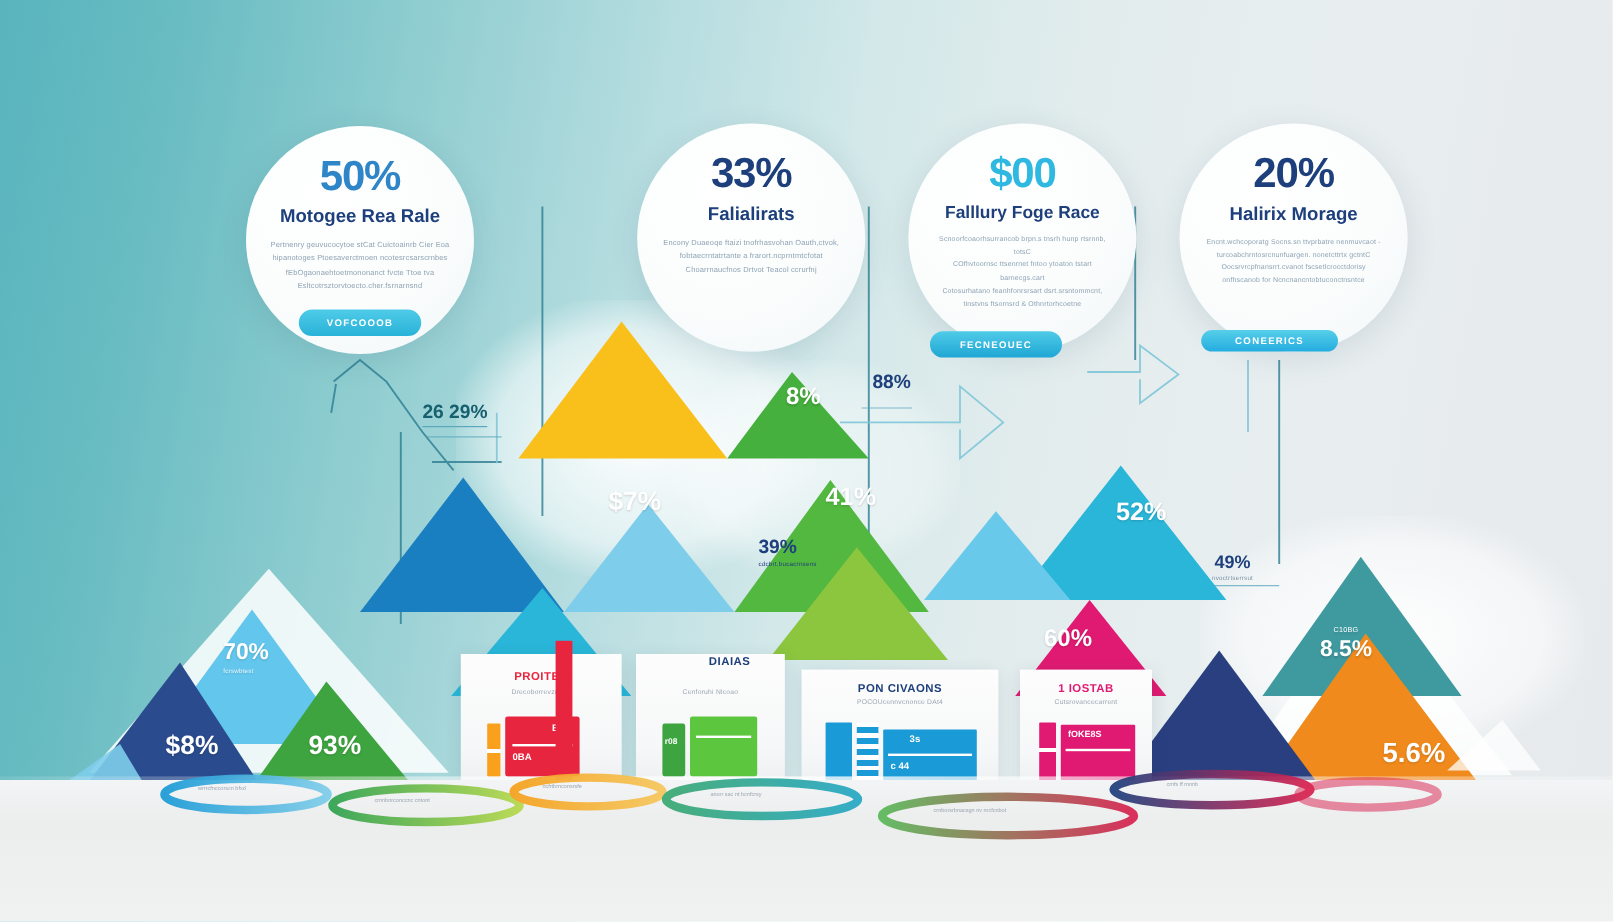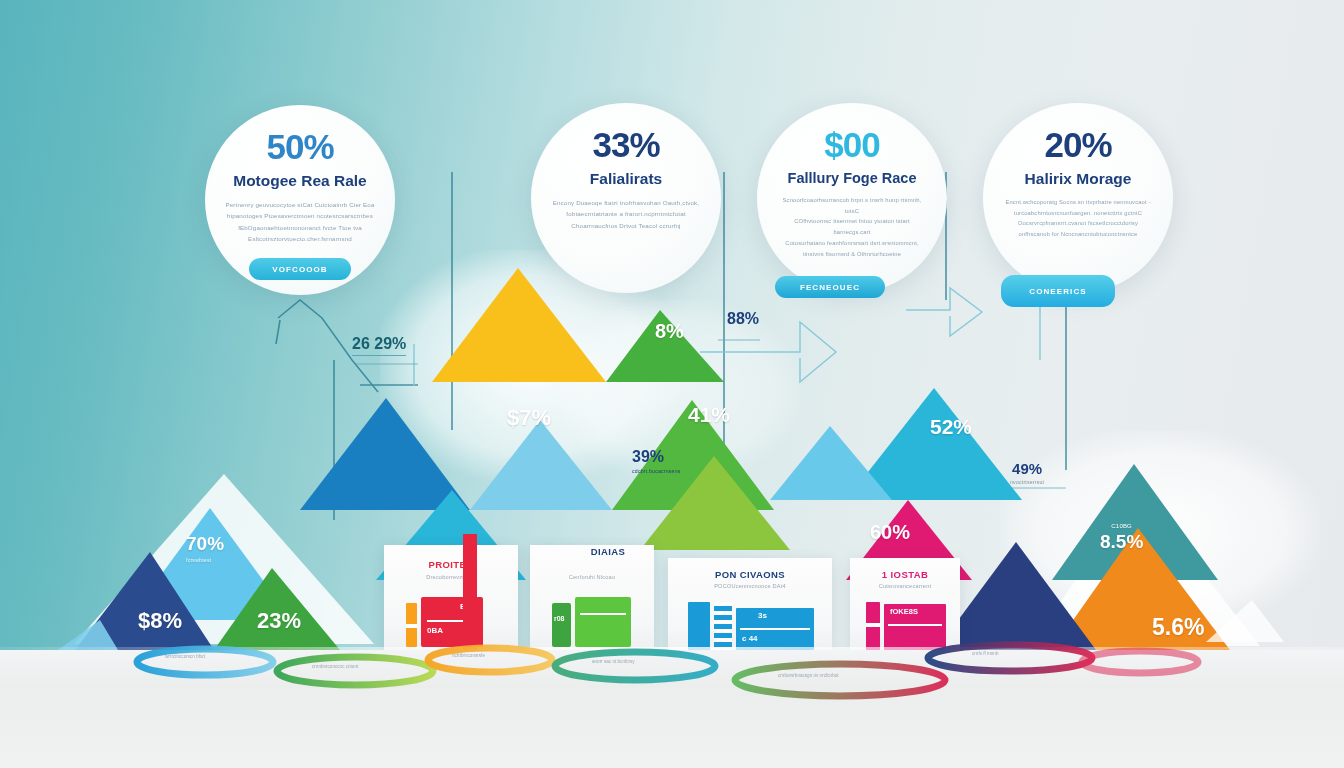--- a/index.html
+++ b/index.html
@@ -168,21 +168,21 @@
   <div class="pill" style="left:775px; top:276px; width:110px; height:22px; background:linear-gradient(180deg,#4fcbe8,#1fa6d4);">FECNEOUEC</div>
 
   <div class="bubble" style="left:983px; top:103px;">
     <div class="stat" style="color:#1d3f7c;">20%</div>
     <div class="stat-title">Halirix Morage</div>
     <div class="blurb" style="white-space:pre-line; font-size:5.8px;">Encnt.wchcoporatg Socns.sn ttvprbatre  nenmuvcaot -
 turcoabchrntosrcnunfuargen. nonetcttrtx  gctntC
 Oocsrvrcpfnansrrt.cvanot fscsetlcrocctdorisy
 onfhscanob for Ncncnancntobtuconctnsntce</div>
   </div>
-  <div class="pill" style="left:1001px; top:275px; width:114px; height:32px; background:linear-gradient(180deg,#56cfe9,#24ace0);">CONEERICS</div>
+  <div class="pill" style="left:1001px; top:275px; width:114px; height:18px; background:linear-gradient(180deg,#56cfe9,#24ace0);">CONEERICS</div>
 
   <svg class="tri" style="left:0; top:250px; width:1344px; height:420px;" viewBox="0 0 1344 420">
 
     <path d="M60 400 L210 230 L360 400 Z" fill="#ffffff" opacity=".85" transform="translate(14,-6)"></path>
 
     <path d="M128 370 L210 258 L292 370 Z" fill="#63c6ec"></path>
     <path d="M75 400 L150 302 L214 400 Z" fill="#2a4b8d"></path>
     <path d="M214 400 L272 318 L340 400 Z" fill="#3da43f"></path>
     <path d="M58 400 L100 370 L118 400 Z" fill="#7ecdea" opacity=".9"></path>
 
@@ -274,21 +274,21 @@
   <div class="pct dark" style="left:632px; top:448px; font-size:16px;">
     <span>39%</span>
     <span class="cap">cdcbrt.bucacrnsens</span>
   </div>
   <div class="pct" style="left:930px; top:415px; font-size:21px; color:#fff;">52%</div>
   <div class="pct" style="left:186px; top:533px; font-size:19px; color:#fff;">
     <span>70%</span>
     <span class="cap" style="color:#eaf6fb;">fcrswbtest</span>
   </div>
   <div class="pct" style="left:138px; top:608px; font-size:22px; color:#fff;">$8%</div>
-  <div class="pct" style="left:257px; top:608px; font-size:22px; color:#fff;">23%</div>
+  <div class="pct" style="left:257px; top:608px; font-size:22px; color:#fff;">93%</div>
   <div class="pct" style="left:870px; top:521px; font-size:20px; color:#fff;">60%</div>
   <div class="pct" style="left:1100px; top:523px; font-size:19px; color:#fff; text-align:center;">
     <span class="cap" style="margin:0 0 2px 0; font-size:6px;">C10BG</span>
     <span>8.5%</span>
   </div>
   <div class="pct" style="left:1152px; top:614px; font-size:23px; color:#fff;">5.6%</div>
   <div class="pct dark" style="left:1010px; top:460px; font-size:15px; text-align:center;">
     <span>49%</span>
     <span class="cap" style="color:#7d93a6;">nvoctrtserrsut</span>
   </div>

